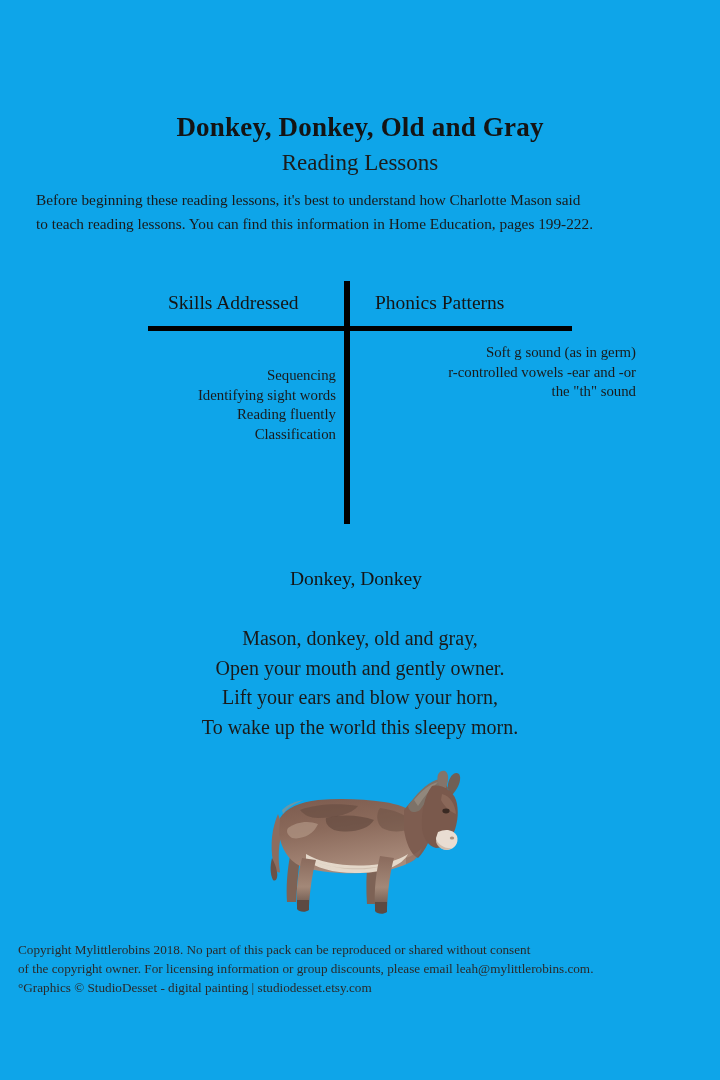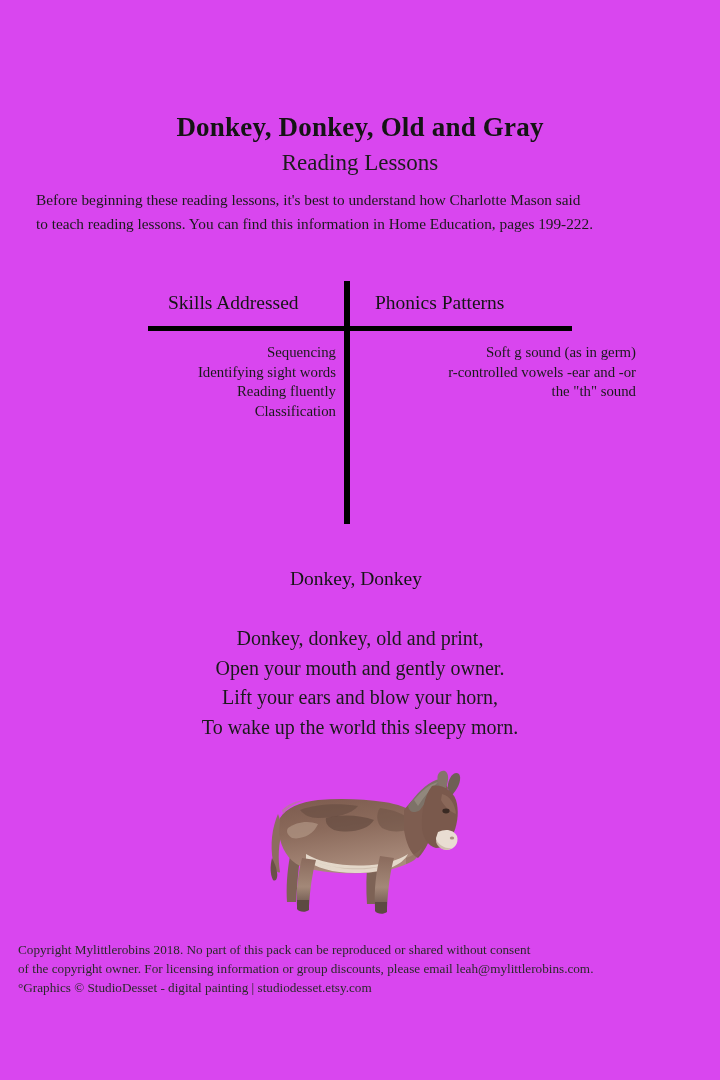--- a/index.html
+++ b/index.html
@@ -11,21 +11,21 @@
     width: 720px;
     height: 1080px;
     position: relative;
     font-family: "Liberation Serif", "DejaVu Serif", serif;
     color: #1a1a1a;
     overflow: hidden;
   }
   .page {
     position: absolute;
     inset: 0;
-    background: #d946ef;
+    background: #0ea5e9;
     text-decoration: underline;
   }
 
   
   .title {
     position: absolute;
     top: 112px;
     left: 0;
     width: 720px;
     text-align: center;
@@ -93,21 +93,21 @@
     background: #000000;
   }
 
   .cell {
     position: absolute;
     top: 62px;
     font-size: 14.8px;
     line-height: 19.6px;
     color: #1a1a1a;
   }
-  .cell.left  { left: 136px; width: 200px; }
+  .cell.left  { left: 136px; width: 200px; margin-top: 23px; }
   .cell.right { left: 376px; width: 260px; }
   .cell div { white-space: nowrap; }
 
   
   .poem-title {
     position: absolute;
     top: 568px;
     left: 0;
     width: 712px;
     text-align: center;
@@ -178,21 +178,21 @@
     <div class="cell right">
       <div>Soft g sound (as in germ)</div>
       <div>r-controlled vowels -ear and -or</div>
       <div>the "th" sound</div>
     </div>
   </div>
 
   <div class="poem-title">Donkey, Donkey</div>
 
   <div class="poem">
-    <div>Donkey, donkey, old and print,</div>
+    <div>Mason, donkey, old and gray,</div>
     <div>Open your mouth and gently owner.</div>
     <div>Lift your ears and blow your horn,</div>
     <div>To wake up the world this sleepy morn.</div>
   </div>
 
   <div class="donkey">
     <svg viewBox="0 0 210 158" xmlns="http://www.w3.org/2000/svg" aria-hidden="true">
       <defs>
         <linearGradient id="bodyG" x1="0" y1="0" x2="0.3" y2="1">
           <stop offset="0%" stop-color="#7c5b4e"></stop>

